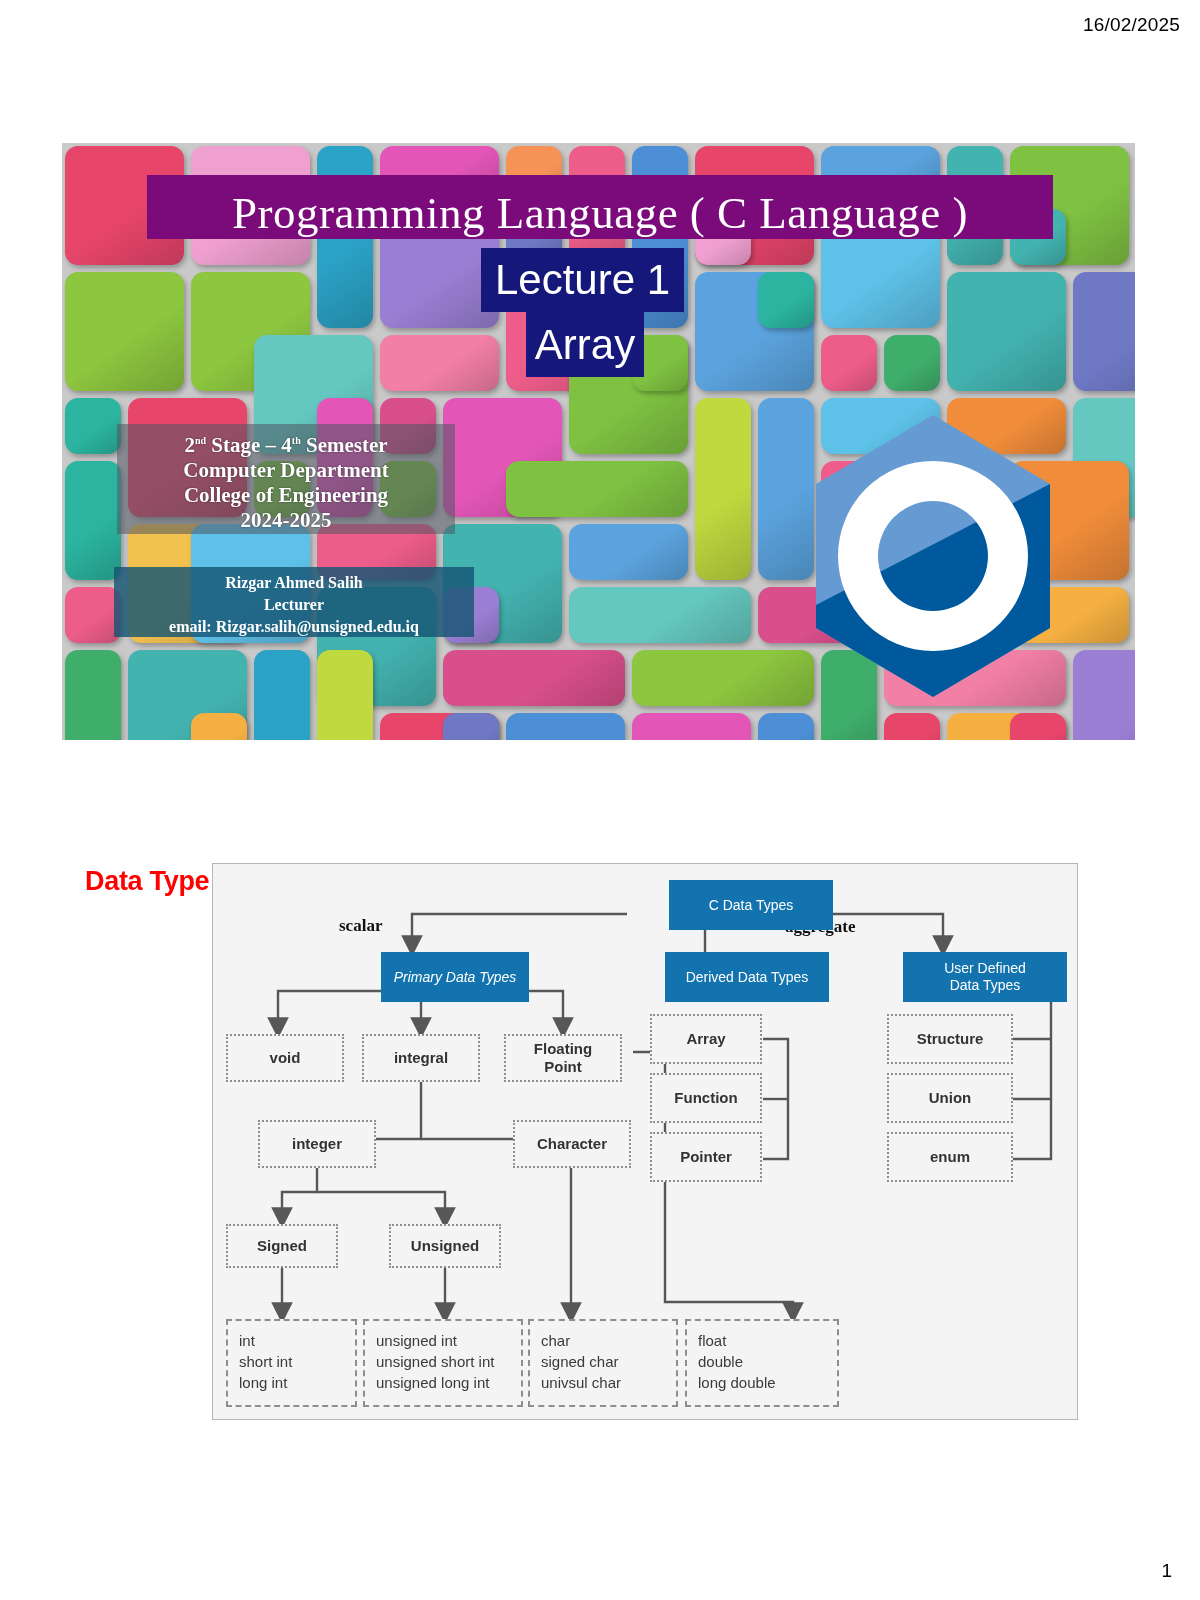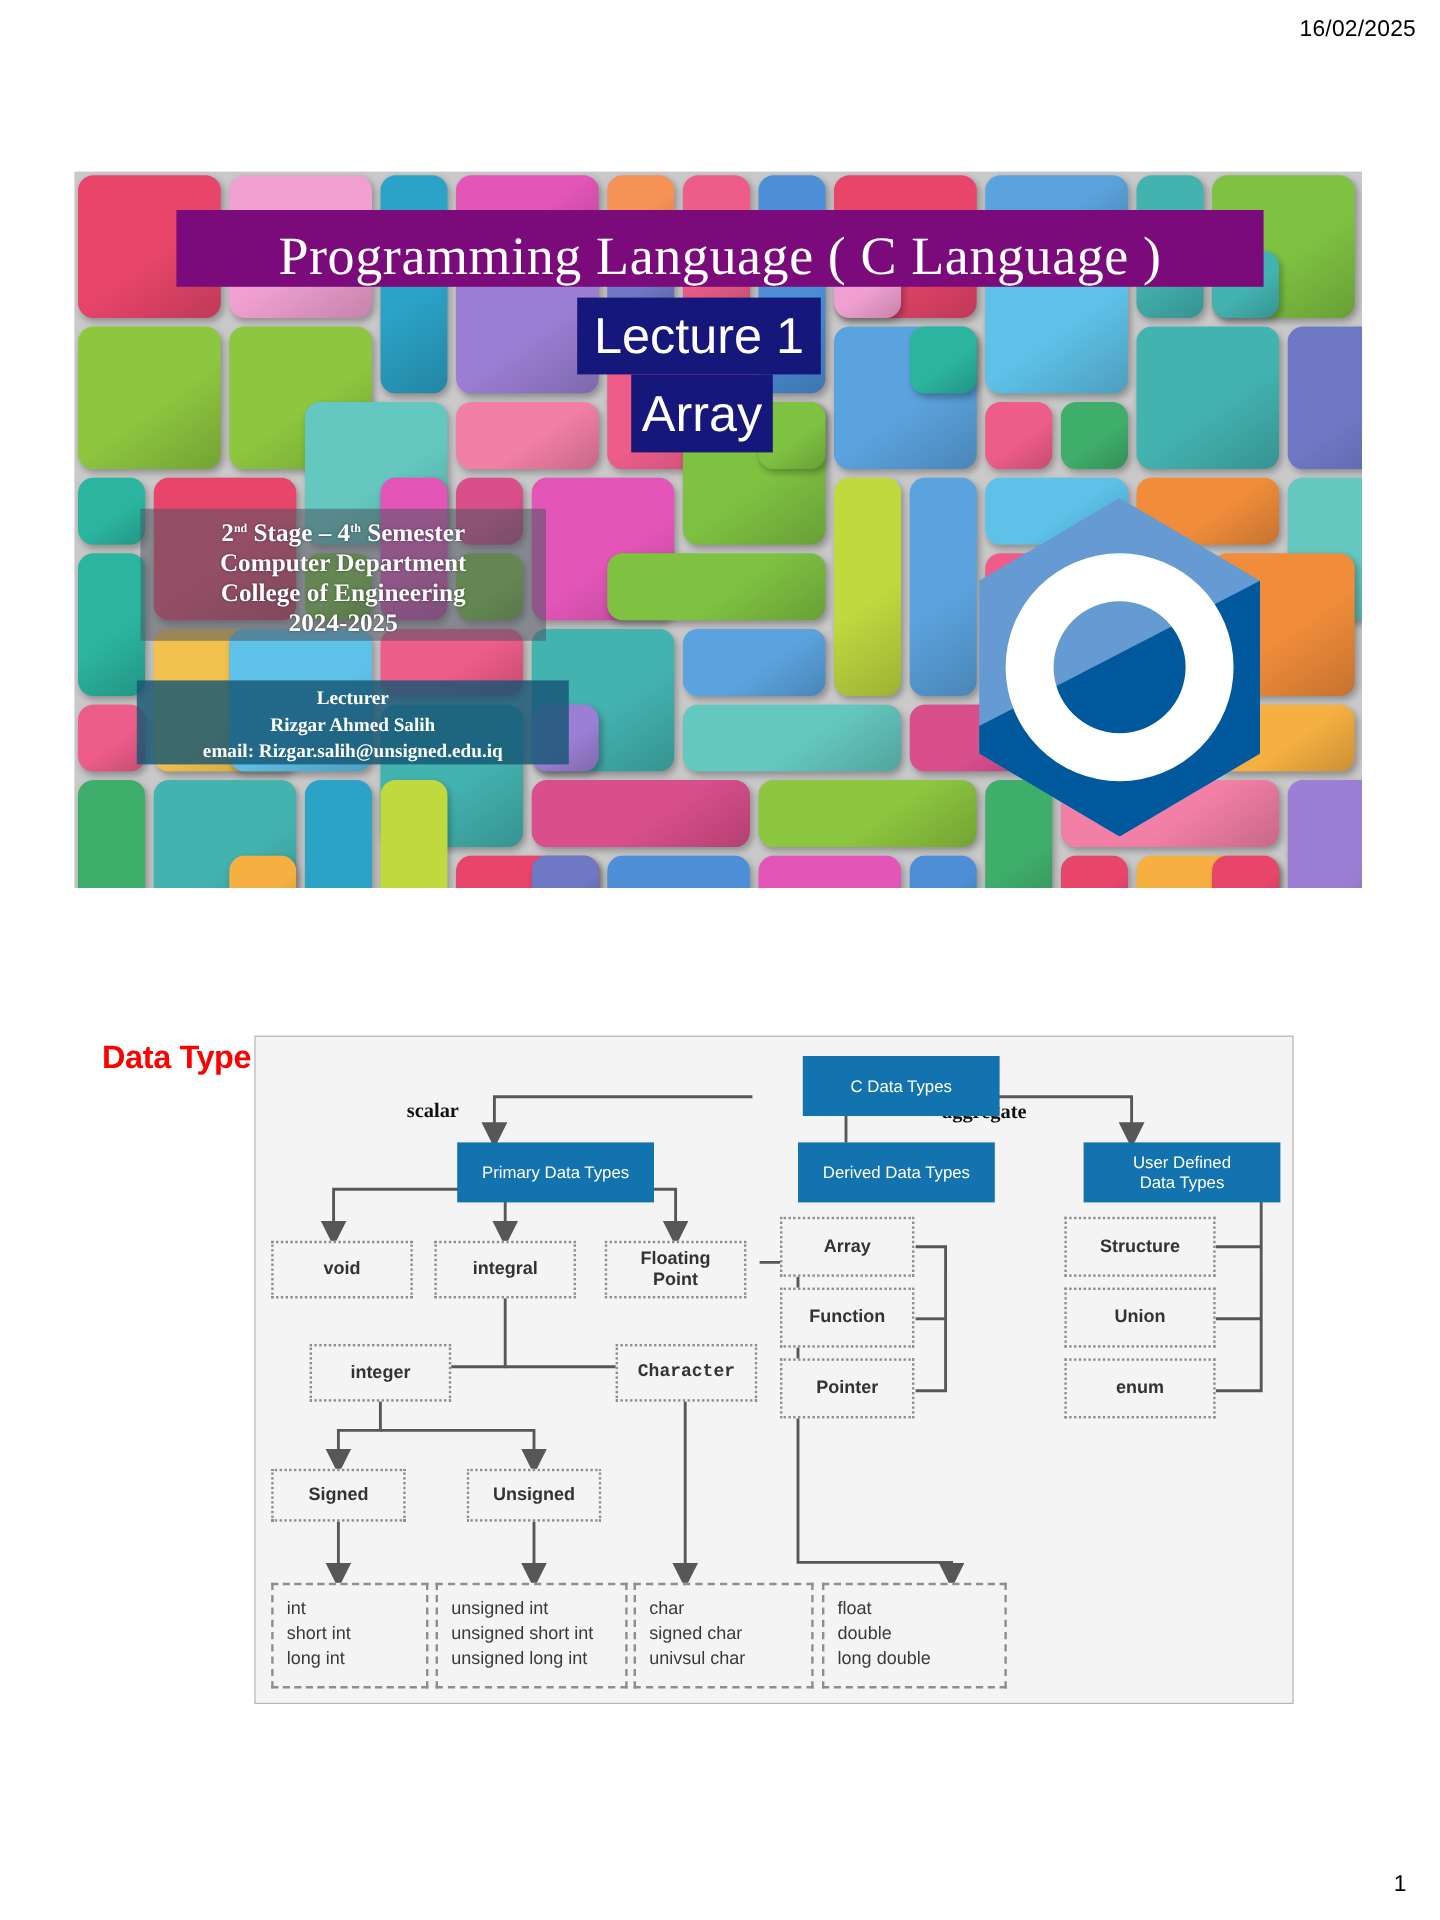--- a/index.html
+++ b/index.html
@@ -246,22 +246,22 @@
     <div class="course-box">
       <div>
         <span>2</span><span class="sup">nd</span><span> Stage – 4</span><span class="sup">th</span><span> Semester</span>
       </div>
       <div>Computer Department</div>
       <div>College of Engineering</div>
       <div>2024-2025</div>
     </div>
 
     <div class="lecturer-box">
+      <div>Rizgar Ahmed Salih</div>
       <div>Lecturer</div>
-      <div>Rizgar Ahmed Salih</div>
       <div>email: Rizgar.salih@unsigned.edu.iq</div>
     </div>
 
     <svg class="c-logo" viewBox="0 0 250 282">
       <polygon points="125,0 242,69 242,213 125,282 8,213 8,69" fill="#659AD2"></polygon>
       <path d="M242,69 L242,213 L125,282 L8,213 L8,190 L242,69 Z" fill="#00599C"></path>
       <path d="M125,46 A95,95 0 1,0 125,236 A95,95 0 1,0 125,46 Z M125,86 A55,55 0 1,1 125,196 A55,55 0 1,1 125,86 Z" fill="#ffffff" fill-rule="evenodd"></path>
       <path d="M236,105 L236,178 L132,237 A95,95 0 0,1 132,45 Z" fill="#00599C" opacity="0"></path>
       <path d="M242,88 L242,196 L125,265 L125,236 A95,95 0 0,0 207,141 Z" fill="#00599C" opacity="0"></path>
     </svg>
@@ -308,32 +308,32 @@
         <path d="M800,115 L838,115 L838,295 L800,295"></path>
         <path d="M800,175 L838,175"></path>
         <path d="M800,235 L838,235"></path>
       </g>
     </svg>
 
     <div class="edgelbl" style="left:126px; top:52px;">scalar</div>
     <div class="edgelbl" style="left:572px; top:53px;">aggregate</div>
 
     <div class="nodeblue" style="left:414px; top:16px; width:164px; height:50px;">C Data Types</div>
-    <div class="nodeblue" style="left:126px; top:88px; width:164px; height:50px;">Primary Data Types</div>
+    <div class="nodeblue" style="left:126px; top:88px; width:148px; height:50px;font-style:italic;">Primary Data Types</div>
     <div class="nodeblue" style="left:648px; top:88px; width:164px; height:50px; white-space:pre-line;">User Defined
 Data Types</div>
     <div class="nodeblue" style="left:410px; top:88px; width:164px; height:50px;">Derived Data Types</div>
 
     <div class="nodedash" style="left:13px; top:170px; width:118px; height:48px;">void</div>
     <div class="nodedash" style="left:149px; top:170px; width:118px; height:48px;">integral</div>
     <div class="nodedash" style="left:291px; top:170px; width:118px; height:48px; white-space:pre-line;">Floating
 Point</div>
 
     <div class="nodedash" style="left:45px; top:256px; width:118px; height:48px;">integer</div>
-    <div class="nodedash" style="left:300px; top:256px; width:118px; height:48px;font-family:Liberation Mono, monospace;">Character</div>
+    <div class="nodedash" style="left:300px; top:256px; width:118px; height:48px;">Character</div>
 
     <div class="nodedash" style="left:13px; top:360px; width:112px; height:44px;">Signed</div>
     <div class="nodedash" style="left:176px; top:360px; width:112px; height:44px;">Unsigned</div>
 
     <div class="nodedash" style="left:437px; top:150px; width:112px; height:50px;">Array</div>
     <div class="nodedash" style="left:437px; top:209px; width:112px; height:50px;">Function</div>
     <div class="nodedash" style="left:437px; top:268px; width:112px; height:50px;">Pointer</div>
 
     <div class="nodedash" style="left:674px; top:150px; width:126px; height:50px;">Structure</div>
     <div class="nodedash" style="left:674px; top:209px; width:126px; height:50px;">Union</div>

